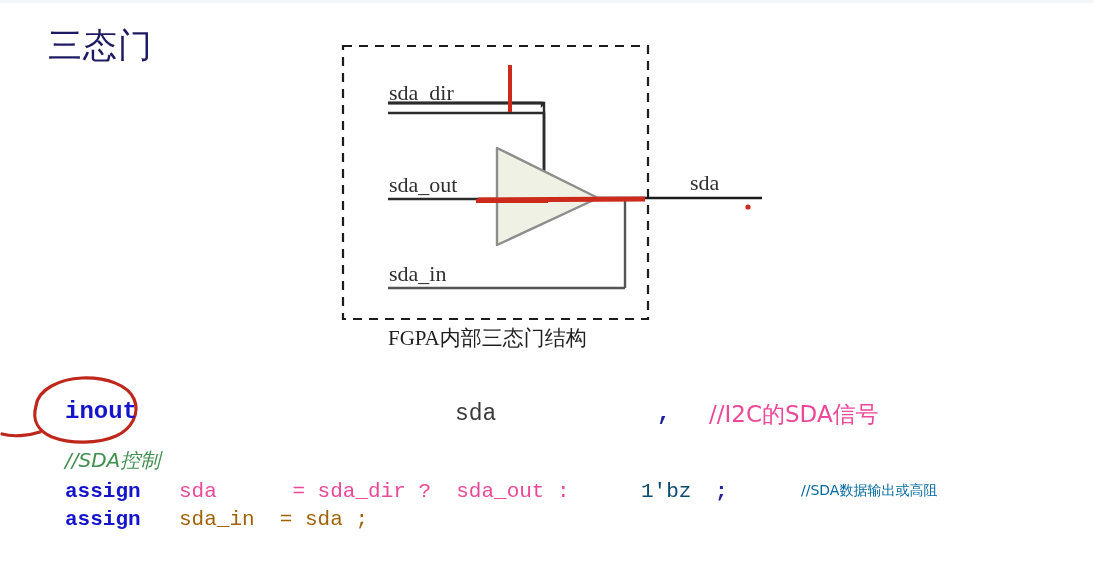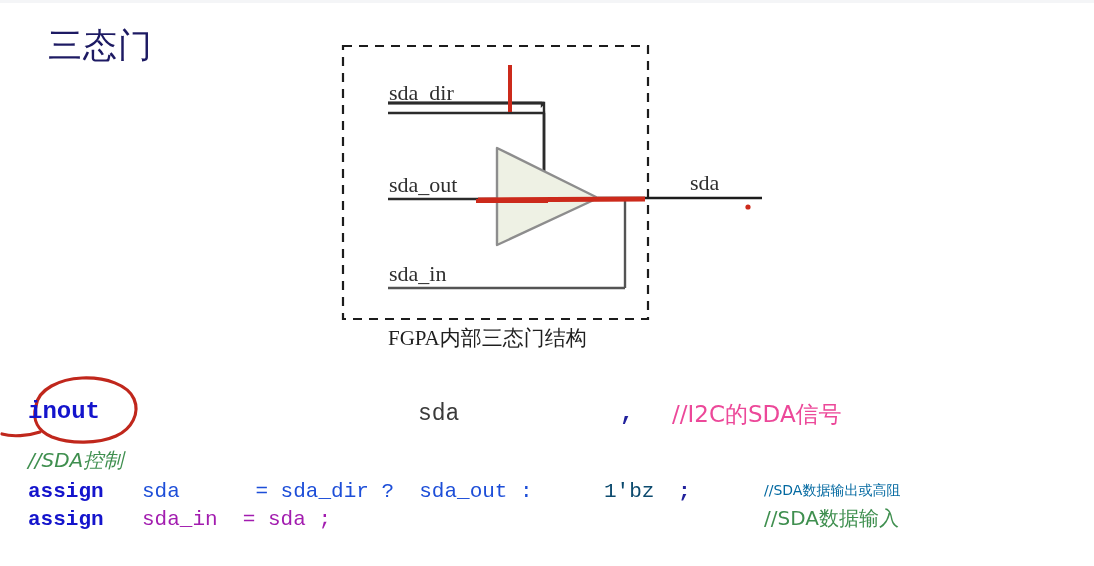--- a/index.html
+++ b/index.html
@@ -54,36 +54,37 @@
     top: 388px;
     width: 1094px;
     height: 178px;
     font-family: "Liberation Mono", "DejaVu Sans Mono", monospace;
   }
   .code-line {
     position: absolute;
     white-space: pre;
     font-size: 21px;
     line-height: 24px;
+    margin-left: 37px;
   }
   .ln-inout   { left: 28px;  top: 12px;  font-size: 24px; font-weight: bold; color: #1414cc; }
   .ln-sda1    { left: 418px; top: 14px;  font-size: 23px; color: #3a3a3a; }
   .ln-comma   { left: 620px; top: 14px;  font-size: 23px; color: #21219c; font-weight: bold;}
   .ln-cmt1    { left: 672px; top: 14px;  font-size: 23px; color: #ec4899; }
 
   .ln-cmt2    { left: 28px;  top: 60px;  font-size: 20px; color: #3f8f4f; font-style: italic; }
 
   .ln-a1kw    { left: 28px;  top: 92px;  font-weight: bold; color: #1414cc; }
-  .ln-a1mid   { left: 142px; top: 92px;  color: #1d4ed8; }
+  .ln-a1mid   { left: 142px; top: 92px;  color: #ec4899; }
   .ln-a1bz    { left: 604px; top: 92px;  color: #0c4a6e; }
   .ln-a1semi  { left: 678px; top: 92px;  color: #21219c; font-weight: bold; }
   .ln-cmt3    { left: 764px; top: 90px;  font-size: 14px; color: #0369a1; }
 
   .ln-a2kw    { left: 28px;  top: 120px; font-weight: bold; color: #1414cc; }
-  .ln-a2mid   { left: 142px; top: 120px; color: #a21caf; }
+  .ln-a2mid   { left: 142px; top: 120px; color: #a16207; }
   .ln-cmt4    { left: 764px; top: 118px; font-size: 20px; color: #3f8f4f; }
 
   .cjk { font-family: "DejaVu Sans", "Liberation Sans", sans-serif; }
 </style>
 </head>
 <body>
 
 <div class="page">
 
   <div class="top-strip"></div>
@@ -155,17 +156,16 @@
     <span class="code-line ln-cmt2 cjk">//SDA控制</span>
 
     <span class="code-line ln-a1kw">assign</span>
     <span class="code-line ln-a1mid">sda      = sda_dir ?  sda_out : </span>
     <span class="code-line ln-a1bz">1'bz</span>
     <span class="code-line ln-a1semi">;</span>
     <span class="code-line ln-cmt3 cjk">//SDA数据输出或高阻</span>
 
     <span class="code-line ln-a2kw">assign</span>
     <span class="code-line ln-a2mid">sda_in  = sda ;</span>
-    <span class="code-line ln-cmt4 cjk">//SDA数据输入</span>
 
   </div>
 
 </div>
 
 </body></html>

